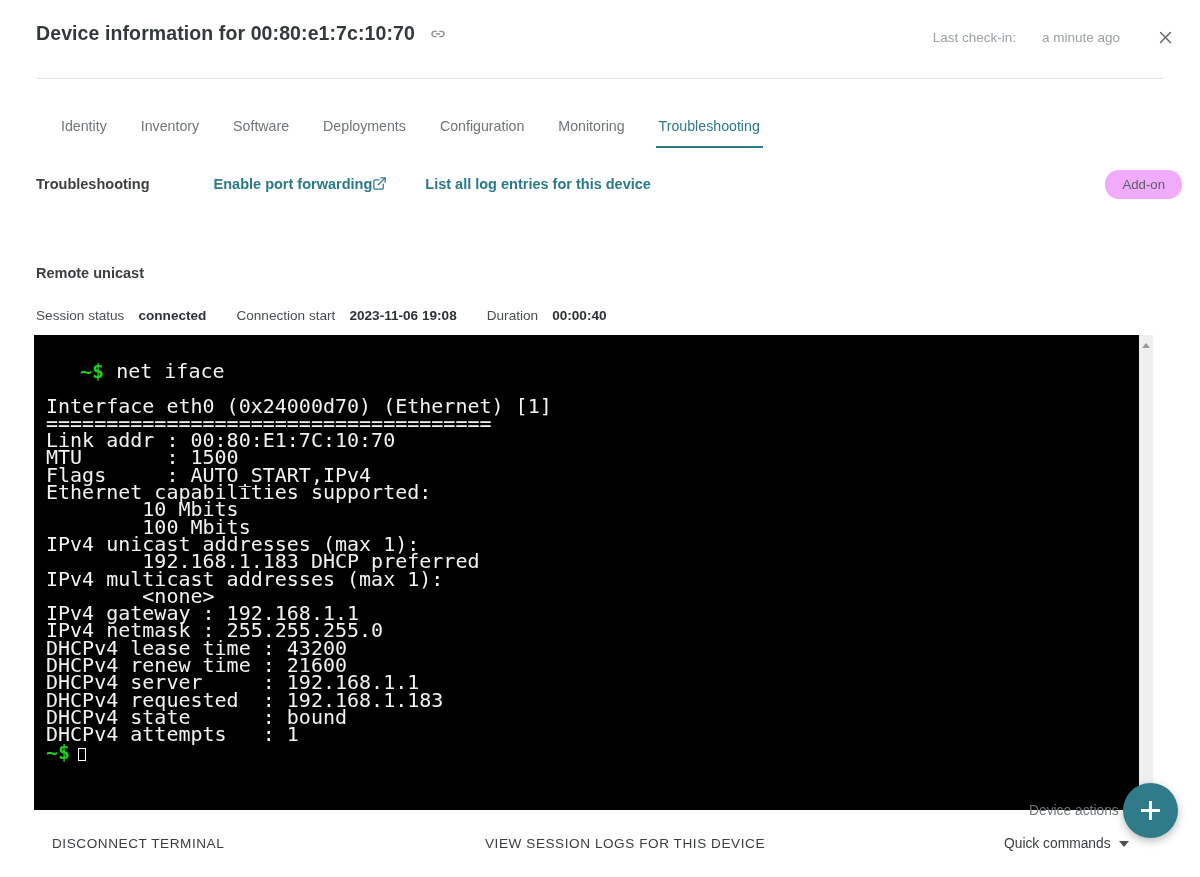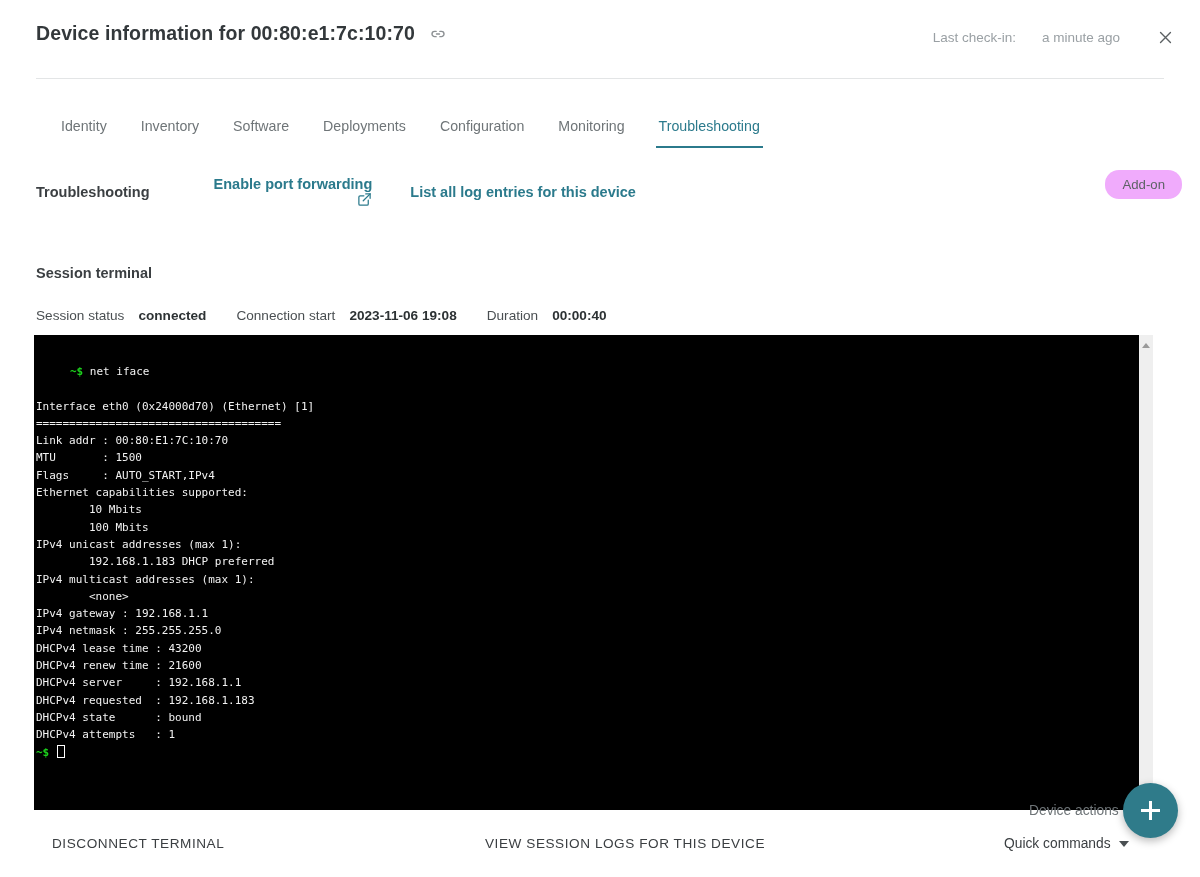--- a/index.html
+++ b/index.html
@@ -63,21 +63,21 @@
   .toolbar {
     position: absolute; left: 36px; top: 176px;
     display: flex; align-items: center;
   }
   .tb-heading {
     font-size: 14.5px; font-weight: bold; color: #3b3f42; margin-right: 64px;
     white-space: nowrap;
   }
   .tb-link {
     font-size: 14.5px; font-weight: bold; color: #2b7a8c; cursor: pointer;
-    white-space: nowrap; display:flex; align-items:flex-end;  flex-direction: column;
+    white-space: nowrap; display:flex; align-items:flex-start; 
   }
   .tb-link.second { margin-left: 38px; }
   .ext-icon { display:inline-flex; align-items:center; color:#2b7a8c; }
   .addon-chip {
     position: absolute; right: 18px; top: 170px;
     background: #f0abfc; color: #5d6265; border-radius: 14px;
     padding: 7px 17px; font-size: 13.2px; cursor: pointer;
   }
 
   
@@ -96,23 +96,23 @@
   
   .term-wrap {
     position: absolute; left: 34px; top: 335px;
     width: 1119px; height: 475px; background: #000; overflow: hidden;
     display: flex;
   }
   .term-body {
     flex: 1; padding: 28px 0 0 0; overflow: hidden;
   }
   .term-pre {
-    margin: 0; padding: 0 0 0 2px;
+    margin: 0; padding: 0 0 0 12px;
     font-family: "DejaVu Sans Mono", "Liberation Mono", monospace;
-    font-size: 11px; line-height: 17.3px; color: #f2f2f2;
+    font-size: 20px; line-height: 17.3px; color: #f2f2f2;
     white-space: pre;
   }
   .term-line { padding-left: 34px; }
   .prompt { color: #1cd11c; font-weight: bold; }
   .cursor {
     display: inline-block; width: 8px; height: 13px;
     border: 1.5px solid #ffffff; background: transparent;
     vertical-align: -2px; margin-left: 8px;
   }
 
@@ -214,21 +214,21 @@
           <path d="M18 13v6a2 2 0 0 1-2 2H5a2 2 0 0 1-2-2V8a2 2 0 0 1 2-2h6"></path>
           <path d="M14 3h7v7"></path>
             <path d="M10 14L21 3"></path>
         </svg>
       </span>
     </span>
     <span class="tb-link second">List all log entries for this device</span>
   </div>
   <div class="addon-chip">Add-on</div>
 
-  <div class="rt-title">Session terminal</div>
+  <div class="rt-title">Remote unicast</div>
 
   <div class="session-row">
     <span class="sr-label">Session status</span>
     <span class="gap-a"></span>
     <span class="sr-value">connected</span>
     <span class="gap-b"></span>
     <span class="sr-label">Connection start</span>
     <span class="gap-a"></span>
     <span class="sr-value">2023-11-06 19:08</span>
     <span class="gap-b"></span>

